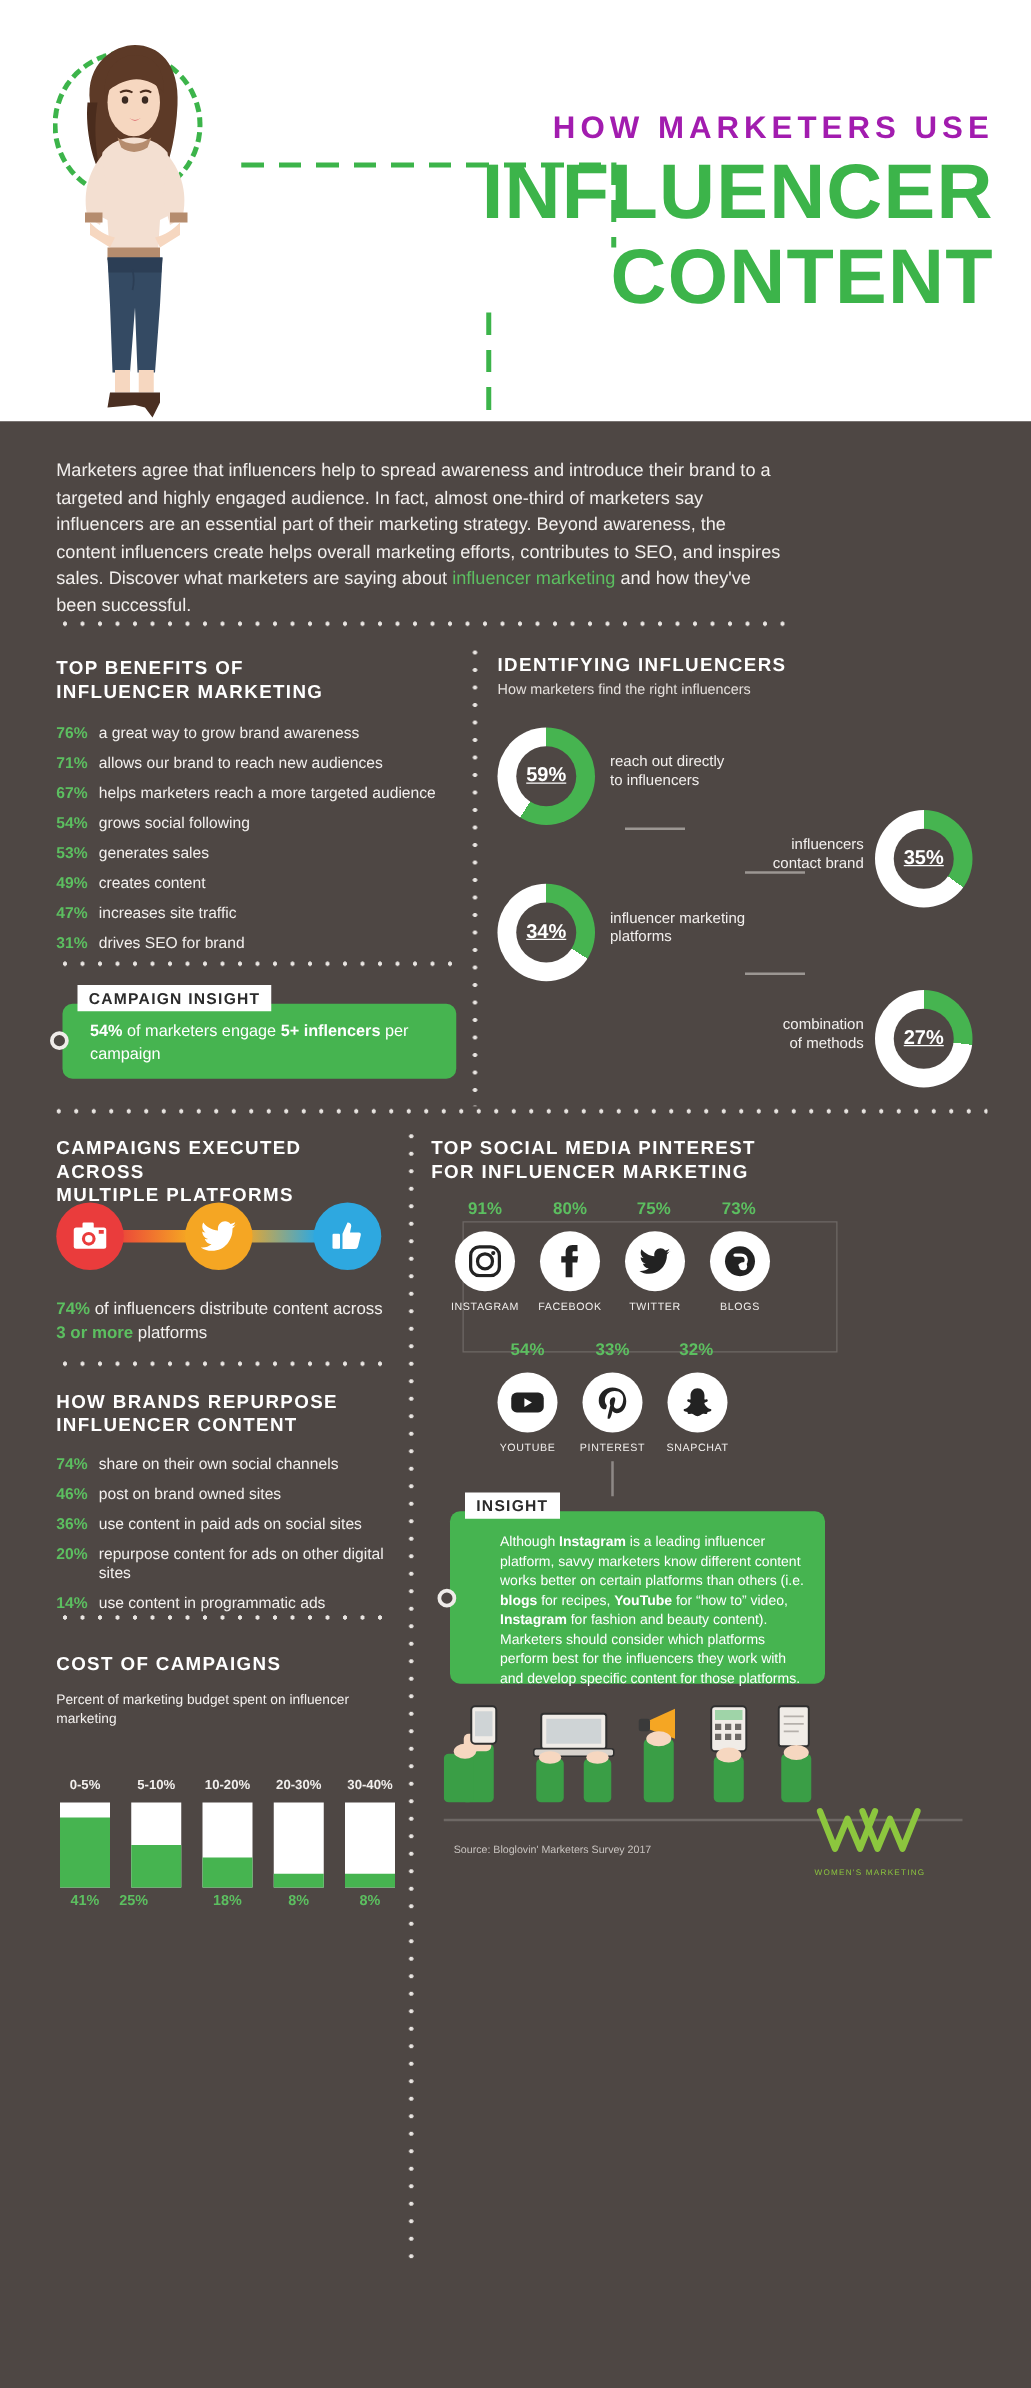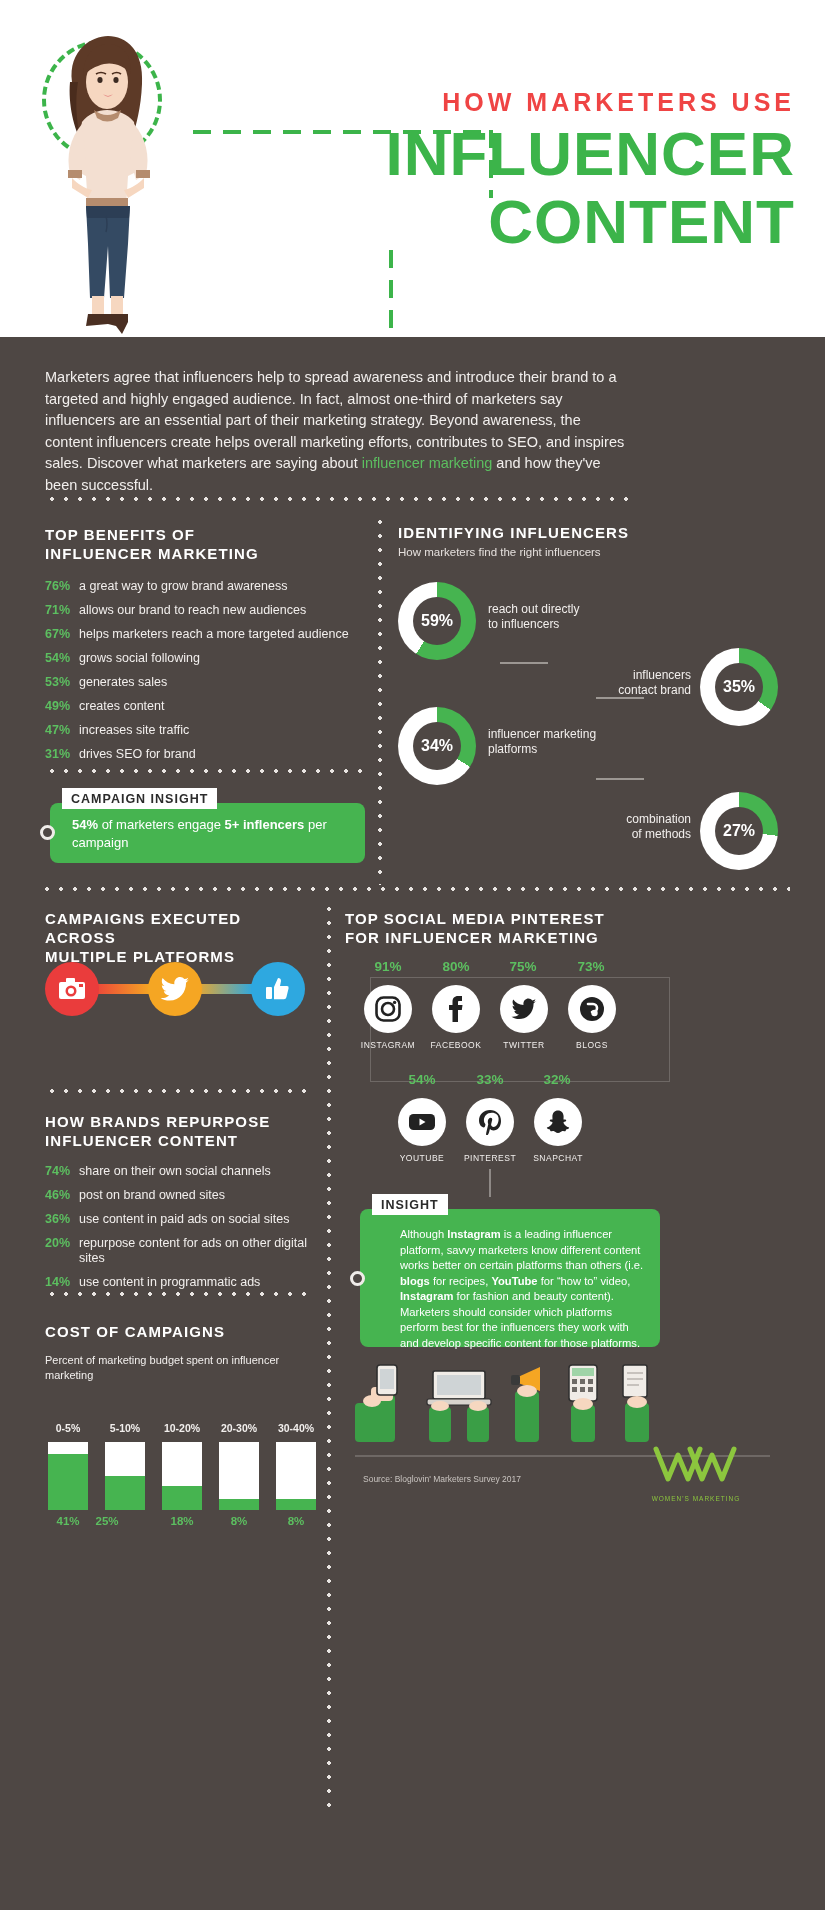--- a/index.html
+++ b/index.html
@@ -12,21 +12,21 @@
 
   
   .header { position: relative; height: 337px; background: #ffffff; }
   .hdr-dashframe { position: absolute; left: 45px; top: 40px; width: 470px; height: 300px; }
   .dash-h { position:absolute; height:4px; background: repeating-linear-gradient(to right,#3cb44a 0 18px, transparent 18px 30px); }
   .dash-v { position:absolute; width:4px; background: repeating-linear-gradient(to bottom,#3cb44a 0 18px, transparent 18px 30px); }
   .hdr-circ { position:absolute; left:42px; top:40px; width:120px; height:120px;
     border:4px dashed #3cb44a; border-radius:50%; }
   .girl { position:absolute; left:48px; top:30px; width:118px; height:305px; }
   .title-wrap { position:absolute; left:250px; top:88px; width:545px; text-align:right; }
-  .t-small { font-size:25px; letter-spacing:4px; color:#ef4444; font-weight:bold; }
+  .t-small { font-size:25px; letter-spacing:4px; color:#a21caf; font-weight:bold; }
   .t-big { font-size:62px; line-height:62px; letter-spacing:1px; color:#3cb44a; font-weight:bold; margin-top:6px;}
 
   
   .body { position:absolute; top:337px; left:0; width:825px; height:1573px; background:#4e4744; }
   .intro { position:absolute; left:45px; top:30px; width:585px; color:#f2efed;
     font-size:14.5px; line-height:21.5px; }
   .gr { color:#5cbf60; }
   .dotted-h { position:absolute; height:4px;
       background-image: radial-gradient(circle, #e9e5e2 1.6px, transparent 1.8px);
       background-size: 14px 4px; background-repeat: repeat-x; }
@@ -46,21 +46,21 @@
   .insight-tag { position:absolute; background:#fff; color:#2b2b2b; font-size:12.5px;
      font-weight:bold; letter-spacing:1px; padding:4px 9px 3px; }
   .insight-knob { position:absolute; width:15px; height:15px; border-radius:50%;
      background:#4e4744; border:3px solid #efece9; }
   .insight-txt { color:#fff; font-size:13px; line-height:18px; }
 
   
   .donut { position:absolute; width:78px; height:78px; border-radius:50%; }
   .donut .hole { position:absolute; left:15px; top:15px; width:48px; height:48px;
     border-radius:50%; background:#4e4744; color:#fff; font-size:16px; font-weight:bold;
-    display:flex; align-items:center; justify-content:center; }
+    display:flex; align-items:center; justify-content:center;text-decoration:underline; }
   .donut-lbl { position:absolute; color:#f2efed; font-size:12px; line-height:15px; }
   .dsep { position:absolute; height:2px; width:48px; background:#9c9793; }
 
   
   .pcirc { position:absolute; width:54px; height:54px; border-radius:50%;
      display:flex; align-items:center; justify-content:center; color:#fff; }
   .pbar { position:absolute; height:10px; top:22px; }
 
   
   .sgrid-box { position:absolute; border:1.5px solid #6e6865; }
@@ -249,20 +249,23 @@
           </svg>
       </div>
       <div class="pcirc" style="left:206px; top:0; background:#2ea8e0;">
         <svg width="26" height="26" viewBox="0 0 26 26">
             <path d="M9 11 L13 2 q3 0 3 3 l-1 5 h7 q2 0 1.6 2.2 l-2.2 9 q-.5 2 -2.4 2 H9Z" fill="#fff"></path>
             <rect x="1" y="11" width="6" height="12" rx="1" fill="#fff"></rect>
           </svg>
       </div>
     </div>
 
+    <div style="position:absolute; left:45px; top:700px; width:270px; color:#f2efed; font-size:13.5px; line-height:19px;">
+      <b class="gr">74%</b><span> of influencers distribute content across </span><b class="gr">3 or more</b><span> platforms</span>
+    </div>
 
     <div class="dotted-h" style="left:45px; top:752px; width:265px;"></div>
 
     <div style="position:absolute; left:45px; top:775px; width:280px;">
       <h3 class="sec" style="white-space:pre-line">HOW BRANDS REPURPOSE
 INFLUENCER CONTENT</h3>
       <div style="margin-top:14px;">
         <div class="stat-row">
             <span class="stat-pct">74%</span>
             <span class="stat-lbl">share on their own social channels</span>

